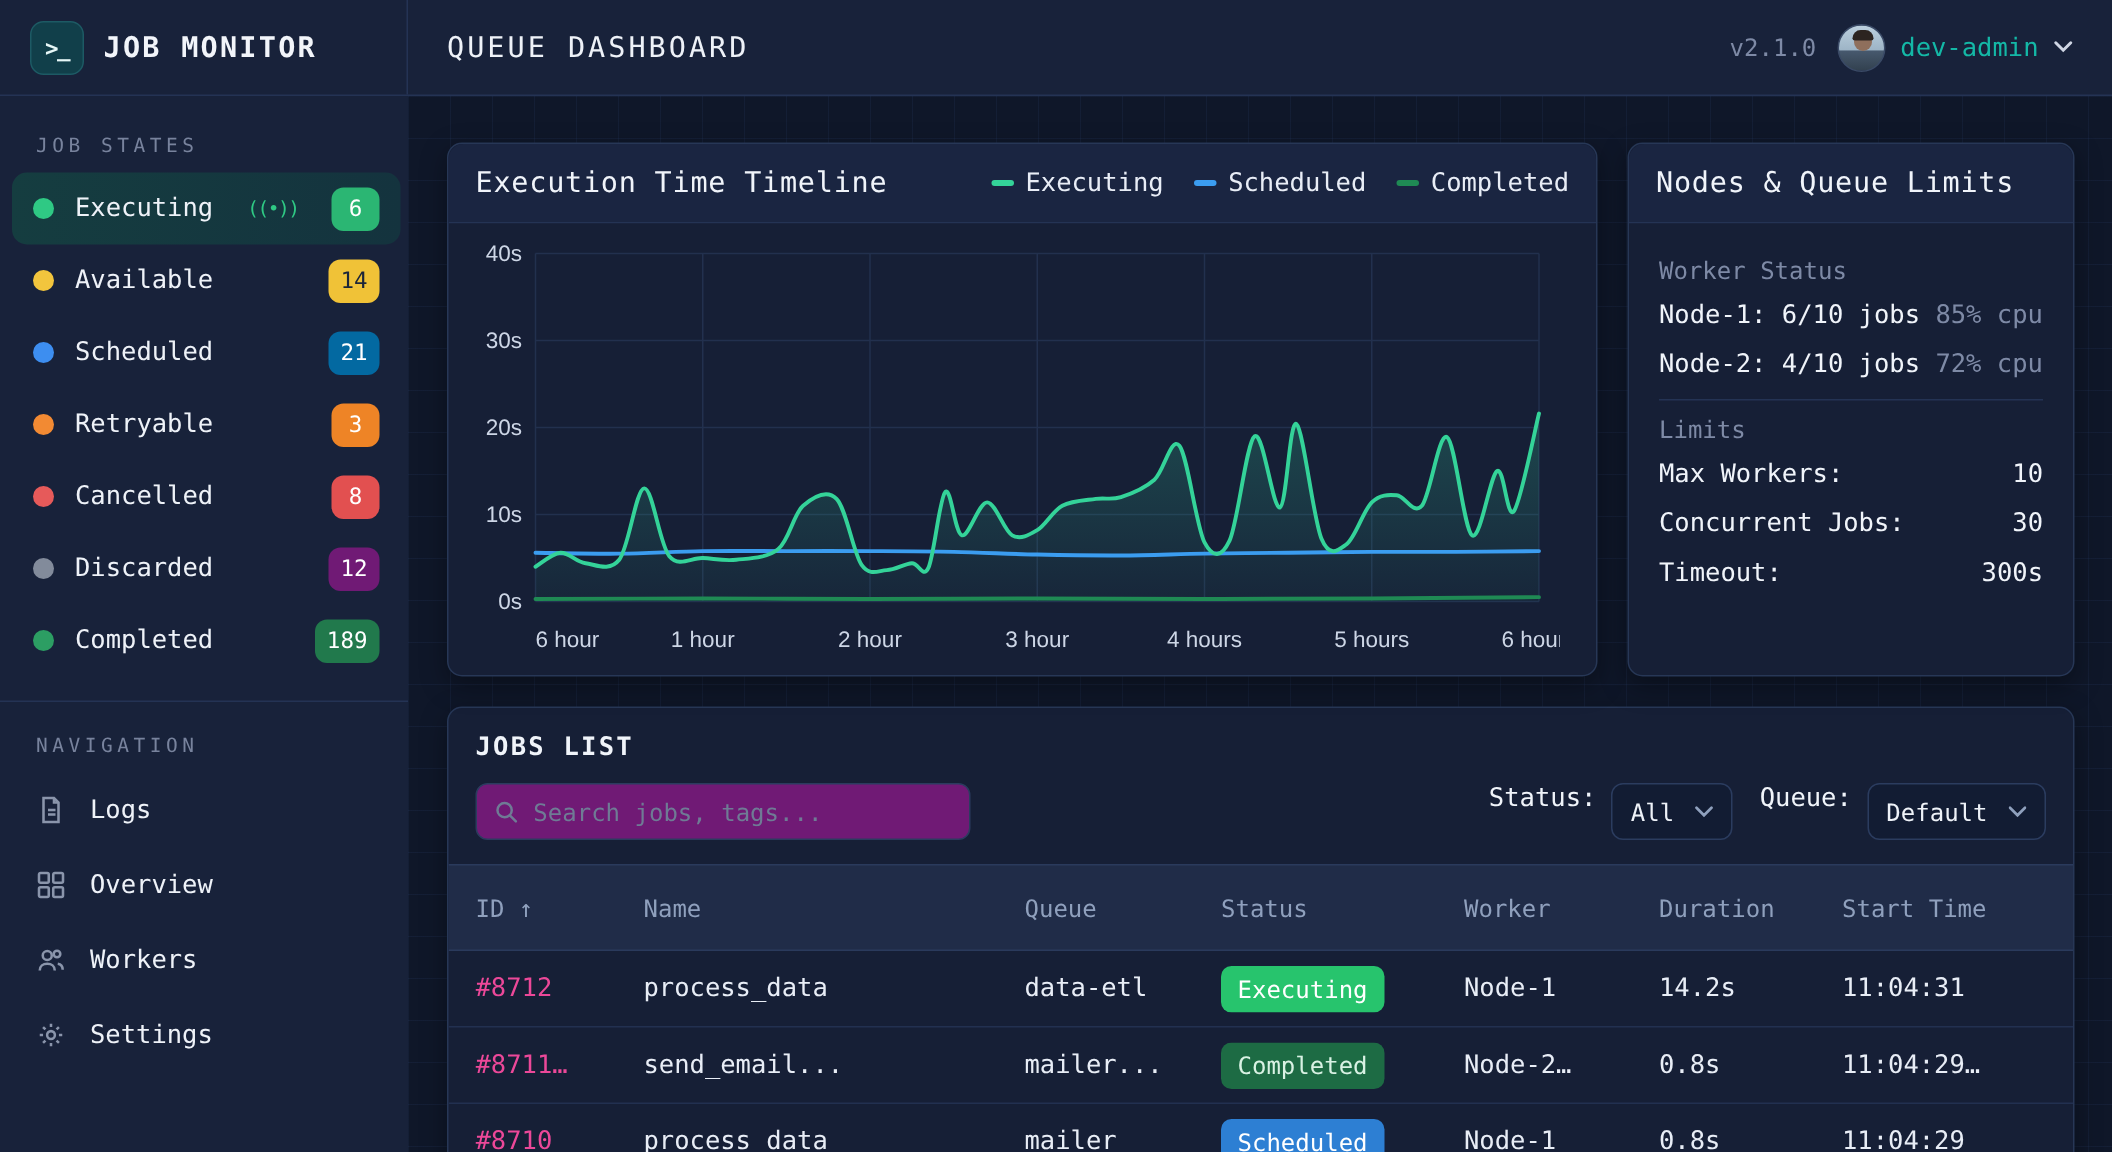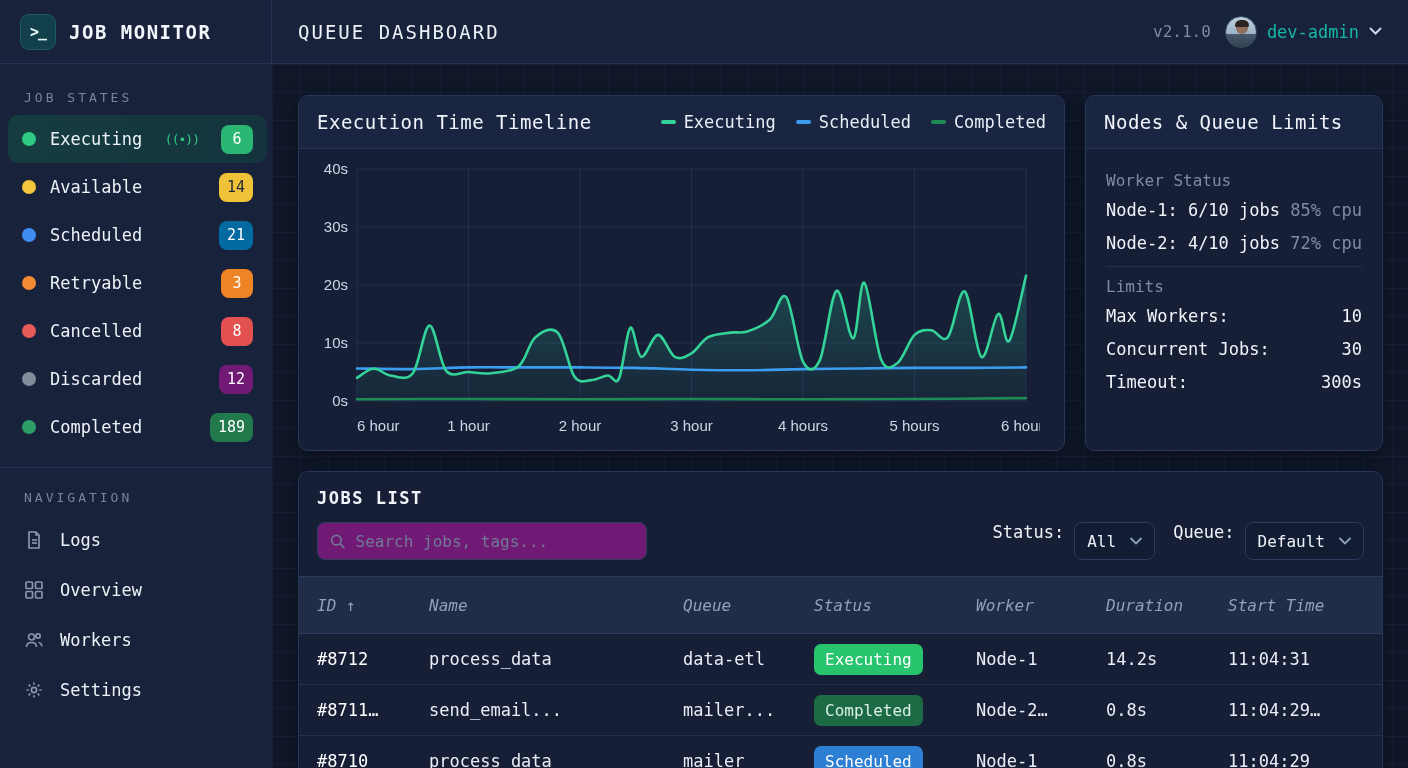--- a/index.html
+++ b/index.html
@@ -129,30 +129,30 @@
   .filter-group { display:flex; gap:10px; font-size:17px; color:#f0f4fa; }
   .select-box {
     height:38px; border:1px solid #2b3c5f; border-radius:8px; background:#121c33;
     display:flex; align-items:center; gap:14px; padding:0 12px; cursor:pointer;
     font-size:16px; color:#eef2f8;
   }
   .table { width:100%; }
   .thead {
     display:grid; grid-template-columns:112px 254px 131px 162px 130px 122px 1fr;
     background:#202c48; border-top:1px solid #2a3a5c; border-bottom:1px solid #2a3a5c;
-    padding:0 18px; height:58px; align-items:center;font-style:italic;
+    padding:0 18px; height:58px; align-items:center;
   }
   .th { color:#8fa0bd; font-size:16px; }
   .trow {
     display:grid; grid-template-columns:112px 254px 131px 162px 130px 122px 1fr;
     padding:0 18px; height:51px; align-items:center;
     border-bottom:1px solid #223050; cursor:pointer; font-size:17px;
   }
   .td { color:#e8edf6; white-space:nowrap; overflow:hidden; }
-  .td.id { color:#ffffff; }
+  .td.id { color:#ec4899; }
   .status-badge {
     display:inline-flex; align-items:center; justify-content:center;
     height:31px; padding:0 11px; border-radius:7px; font-size:16px;
   }
   
   .tick-text { font-family:"Liberation Sans","DejaVu Sans",sans-serif; fill:#cdd6e6; font-size:15px; }
 </style>
 </head>
 <body>
 

